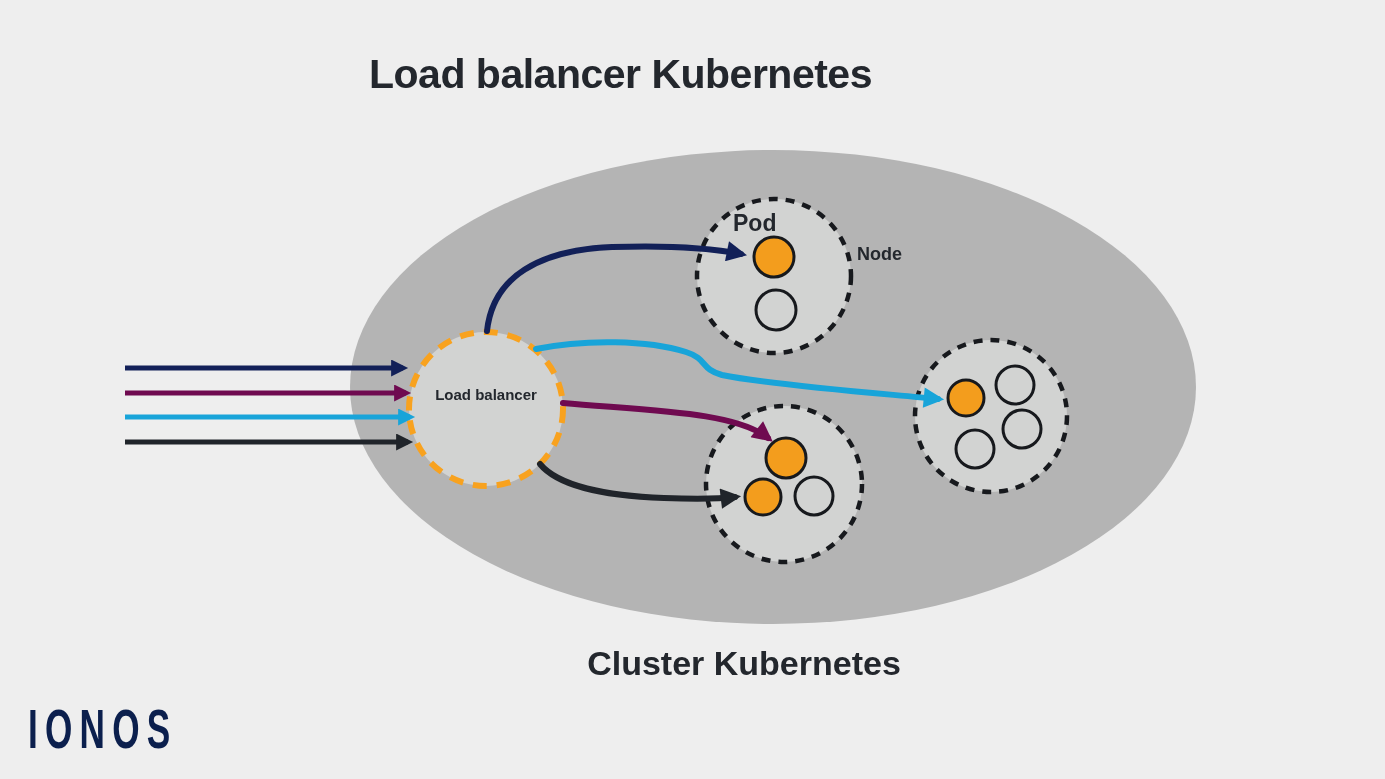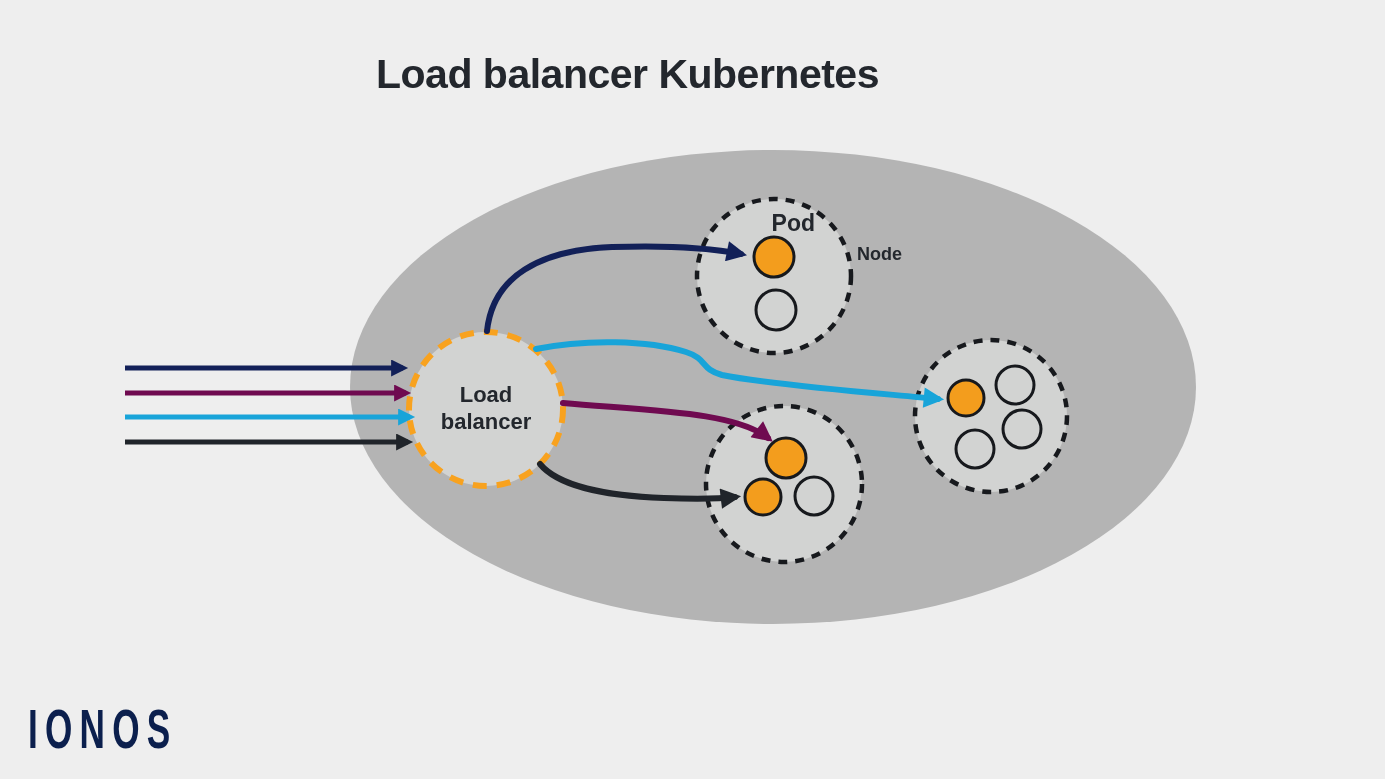--- a/index.html
+++ b/index.html
@@ -1,21 +1,21 @@
 <!DOCTYPE html>
 <html style="--background: #eeeeee; --cluster-fill: #b4b4b4; --node-fill: #d2d3d2; --pod-active: #f39d1d; --stroke-dark: #17191d; --lb-dash: #f8a21f; --arrow-navy: #122058; --arrow-purple: #6f0a50; --arrow-cyan: #18a4d9; --arrow-black: #20242a; --text-dark: #23272d; --logo-navy: #0b1f4d;"><head>
 <meta charset="utf-8">
 <style>
   html,body{margin:0;padding:0;}
   body{
     width:1385px;height:779px;overflow:hidden;
     background:var(--background,#eeeeee);
     font-family:"Liberation Sans",sans-serif;
   }
-  .stage{position:relative;width:1241px;height:779px;padding-left:14px;}
+  .stage{position:relative;width:1241px;height:779px;}
   svg.diagram{position:absolute;left:0;top:0;width:1385px;height:779px;}
 
   .cluster{fill:var(--cluster-fill,#b4b4b4);}
   .lb-circle{
     fill:var(--node-fill,#d2d3d2);
     stroke:var(--lb-dash,#f8a21f);
     stroke-width:6;stroke-dasharray:14 10;
   }
   .node-circle{
     fill:var(--node-fill,#d2d3d2);
@@ -36,22 +36,22 @@
   .mk-purple{fill:var(--arrow-purple,#6f0a50);}
   .mk-cyan{fill:var(--arrow-cyan,#18a4d9);}
   .mk-black{fill:var(--arrow-black,#20242a);}
 
   .label{position:absolute;color:var(--text-dark,#23272d);font-weight:700;}
   .title{
     position:absolute;left:0;right:0;top:51px;text-align:center;
     font-size:41px;font-weight:700;color:var(--text-dark,#23272d);letter-spacing:-0.5px;
   }
   .trafic{left:170px;top:313px;width:165px;text-align:center;font-size:27px;}
-  .lb{left:426px;top:381px;width:120px;text-align:center;font-size:22px;line-height:27px;}
-  .podl{left:733px;top:210px;width:82px;text-align:right;font-size:23px;}
+  .lb{left:426px;top:381px;width:120px;text-align:center;font-size:15px;line-height:27px;}
+  .podl{left:733px;top:210px;width:82px;text-align:left;font-size:23px;}
   .nodel{left:857px;top:244px;font-size:18px;}
   .clusterl{left:444px;top:644px;width:600px;text-align:center;font-size:34px;}
   .logo{
     position:absolute;left:28px;top:698px;
     font-size:44px;font-weight:700;letter-spacing:9px;
     color:var(--logo-navy,#0b1f4d);
     transform:scale(0.8,1.25);transform-origin:left top;
   }
 </style>
 </head>
@@ -113,15 +113,16 @@
       <path d="M 487 331 C 493 276 540 250 612 247 C 672 245 716 249 741 254" class="route c-navy" marker-end="url(#mk-navy)"></path>
       <path d="M 536 349 C 585 339 648 340 686 352 C 708 359 700 369 722 375 C 770 385 876 393 938 399" class="route c-cyan" marker-end="url(#mk-cyan)"></path>
       <path d="M 563 403 C 655 411 735 412 768 438" class="route c-purple" marker-end="url(#mk-purple)"></path>
       <path d="M 540 464 C 558 486 606 496 664 498 C 692 499 718 499 735 497" class="route c-black" marker-end="url(#mk-black)"></path>
     </g>
   </svg>
 
   <div class="label lb">Load balancer</div>
   <div class="label podl">Pod</div>
   <div class="label nodel">Node</div>
+  <div class="label clusterl">Cluster Kubernetes</div>
   <div class="logo">IONOS</div>
 
 </div>
 
 </body></html>

